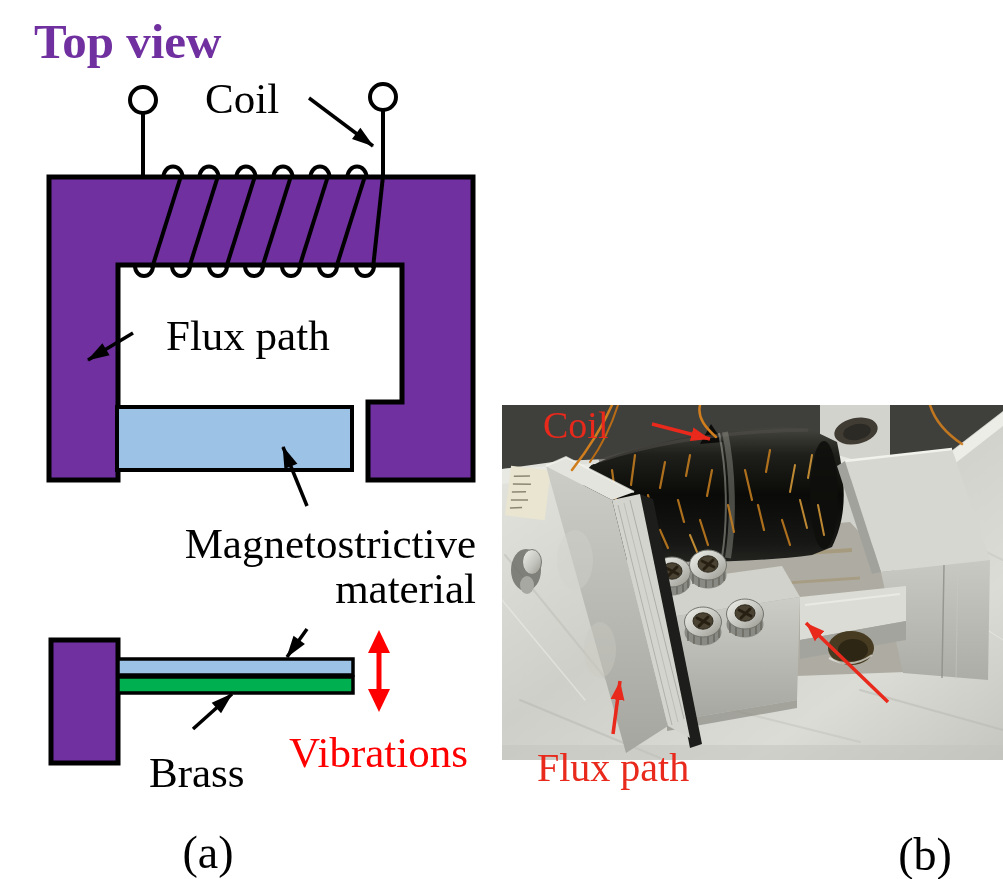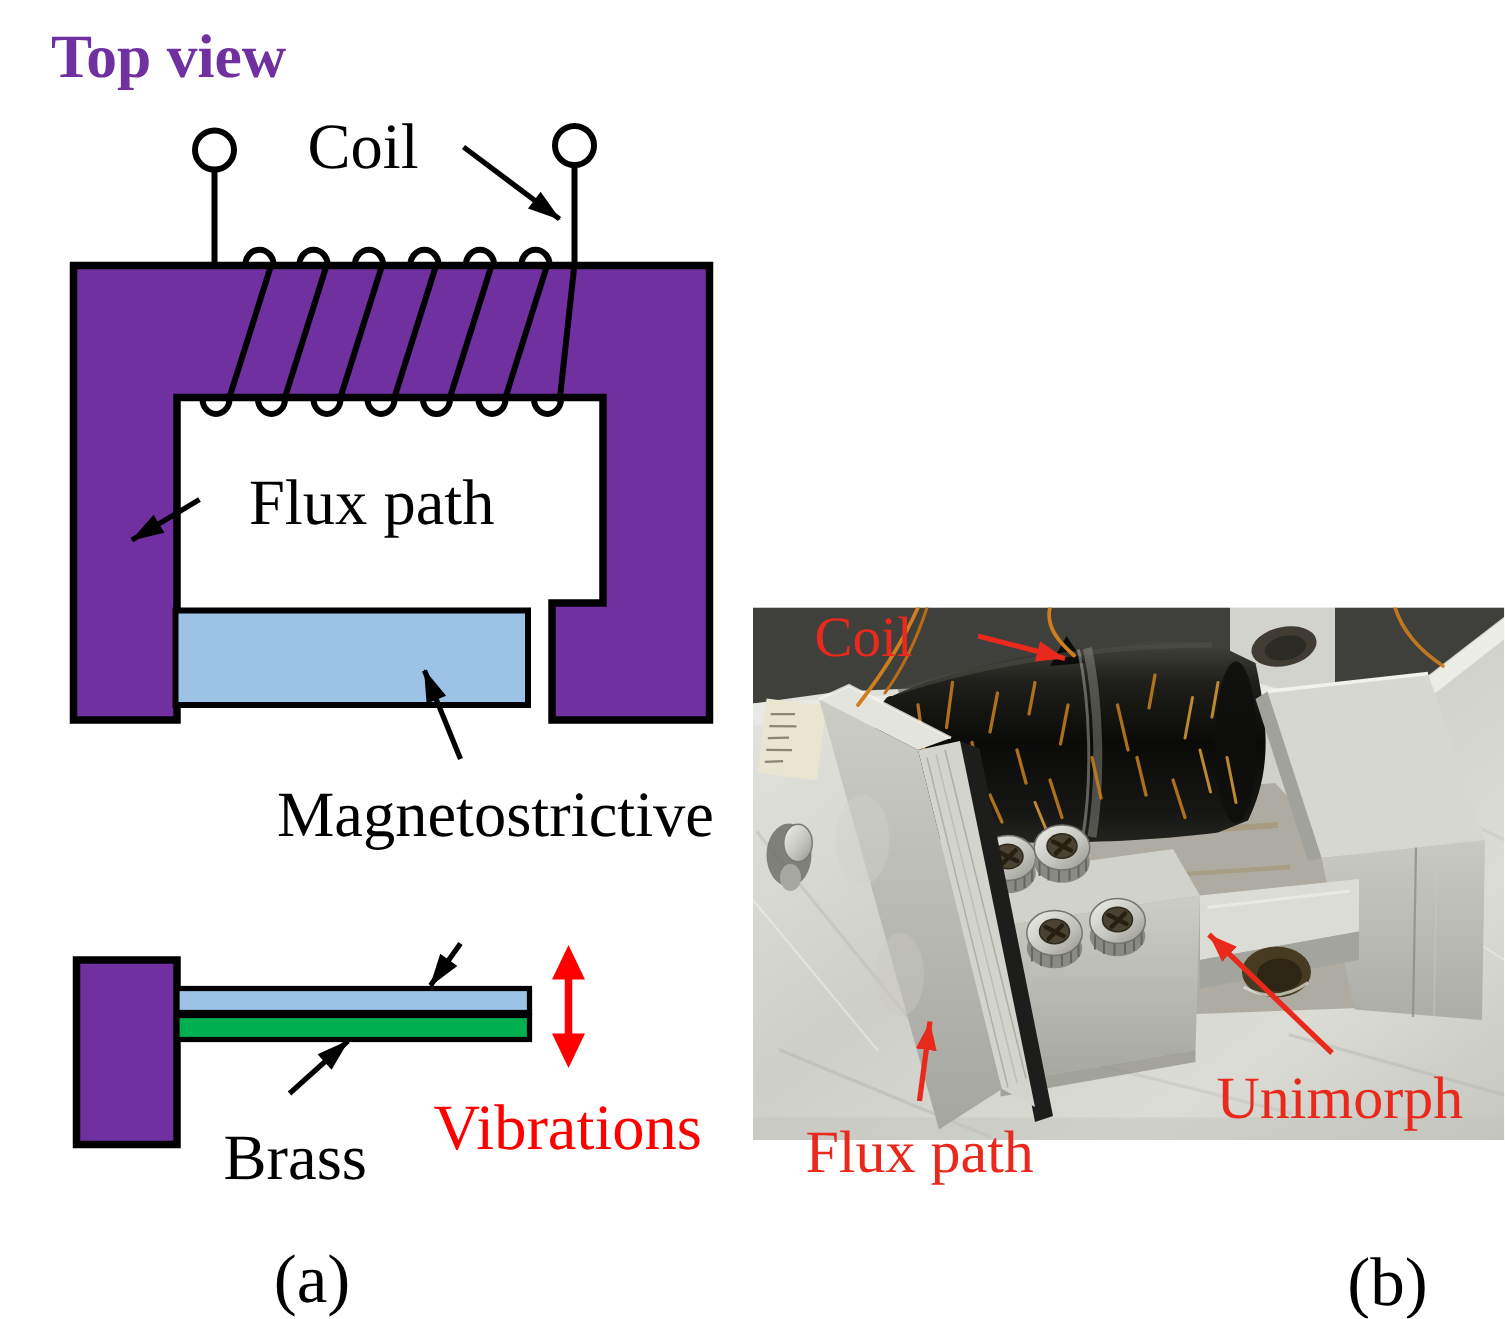--- a/index.html
+++ b/index.html
@@ -5,21 +5,21 @@
   html,body{margin:0;padding:0;background:#ffffff;}
   .canvas{
     position:relative;width:1003px;height:879px;background:#ffffff;overflow:hidden;
     font-family:"Liberation Serif", serif;
   }
   .canvas svg{position:absolute;left:0;top:0;}
   .lbl{position:absolute;white-space:nowrap;line-height:1.05;color:#000;}
   .purple{color:#7030A0;font-weight:bold;}
   .red{color:#FF0000;}
   .photored{color:#E8291C;}
-  .t41{font-size:41px;}
+  .t41{font-size:49px;}
   .t43{font-size:43px;}
   .t46{font-size:46px;}
   .t38{font-size:38px;}
   .t40{font-size:40px;}
   .center{text-align:center;}
 </style>
 </head>
 <body>
 
 <div class="canvas">
@@ -275,25 +275,25 @@
     </g>
   </g>
 </svg>
 
   <div class="lbl purple t41" style="left:34px;top:16px;">Top view</div>
   <div class="lbl t43" style="left:205px;top:76px;">Coil</div>
   <div class="lbl t43" style="left:166px;top:313px;">Flux path</div>
 
   <div class="lbl t43 center" style="left:136px;top:521px;width:340px;text-align:right;">
     <span>Magnetostrictive</span><br>
+    <span>material</span>
   </div>
 
   <div class="lbl t43" style="left:149px;top:750px;">Brass</div>
   <div class="lbl red t43" style="left:289px;top:730px;">Vibrations</div>
 
   <div class="lbl photored t38" style="left:543px;top:406px;">Coil</div>
   <div class="lbl photored t40" style="left:537px;top:747px;">Flux path</div>
-  <div class="lbl photored t40" style="left:811px;top:711px;">Unimorph</div>
 
   <div class="lbl t46 center" style="left:158px;top:829px;width:100px;">(a)</div>
   <div class="lbl t46 center" style="left:875px;top:831px;width:100px;">(b)</div>
 
 </div>
 
 </body></html>

